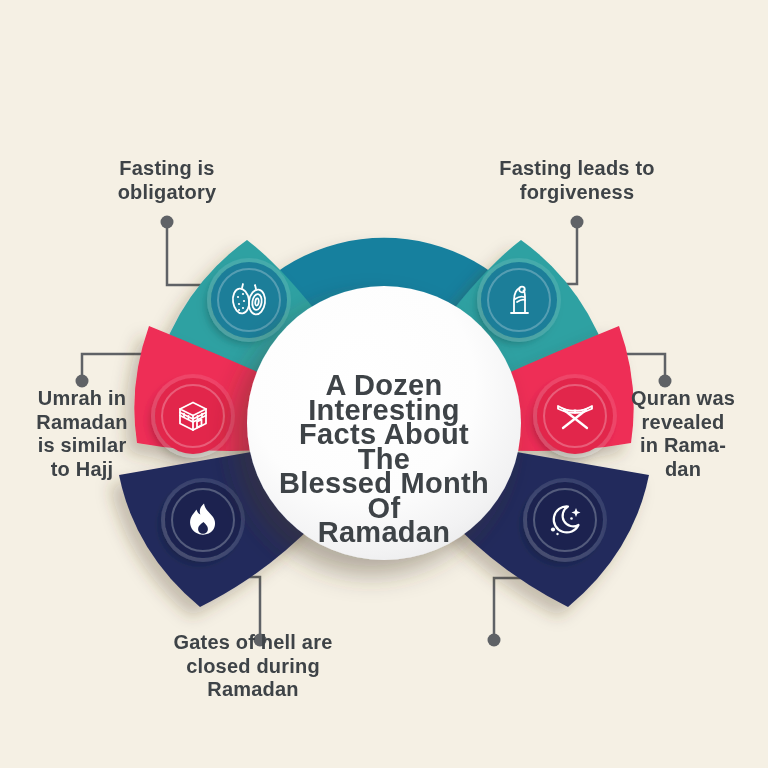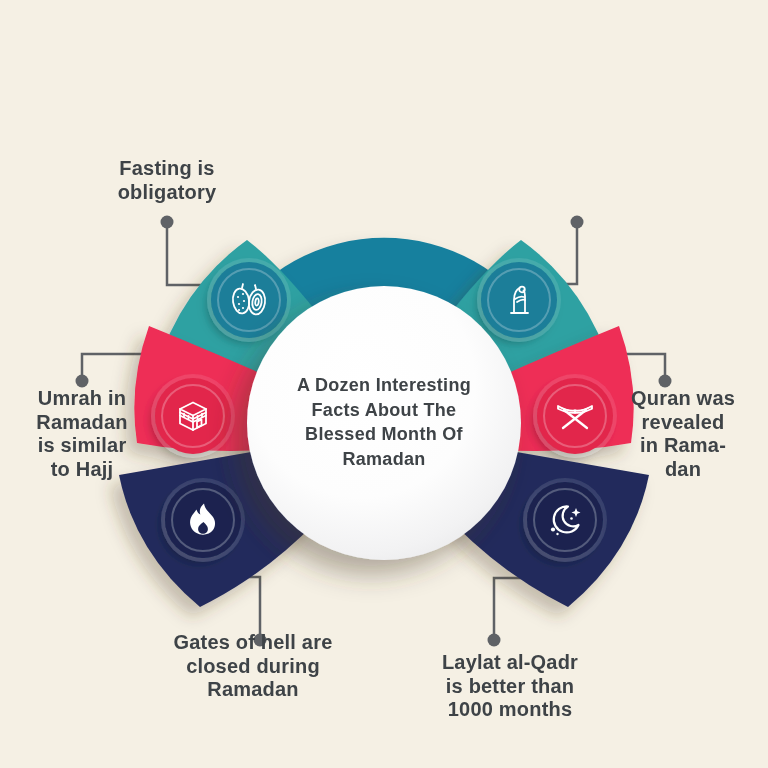--- a/index.html
+++ b/index.html
@@ -10,21 +10,21 @@
     white-space:pre-line;color:#3e4347;font-weight:700;font-size:20px;
     line-height:23.5px;letter-spacing:0.2px;}
   #label-tl{left:167px;top:124px;width:200px;}
   #label-tr{left:577px;top:124px;width:220px;}
   #label-l{left:82px;top:354px;width:180px;}
   #label-r{left:683px;top:354px;width:180px;}
   #label-bl{left:253px;top:598px;width:230px;}
   #label-br{left:510px;top:618px;width:220px;}
   .center-title{position:absolute;left:384px;top:340px;transform:translateX(-50%);
     width:216px;text-align:center;white-space:pre-line;font-weight:700;
-    font-size:18px;line-height:24.5px;color:#3e4347;letter-spacing:0.3px;}
+    font-size:29px;line-height:24.5px;color:#3e4347;letter-spacing:0.3px;}
   .connector-lines path{fill:none;stroke-width:2.5;}
   .rim{fill:rgba(255,255,255,0.10);}
   .ringline{fill:none;stroke:rgba(255,255,255,0.25);stroke-width:2;}
   .icon{stroke:#ffffff;fill:none;stroke-width:1.8;stroke-linecap:round;stroke-linejoin:round;}
   .icon ellipse{fill:none;}
   .icon-fill{fill:#ffffff;stroke:none;}
 </style>
 </head>
 <body>
 
@@ -181,32 +181,31 @@
           <circle class="icon-fill" cx="-7.5" cy="14" r="1.2"></circle>
         </g>
       </g>
     </g>
 
     <circle cx="384" cy="390" r="137" fill="url(#circGrad)" filter="url(#shadC)"></circle>
   </svg>
 
   <div class="fact-label" id="label-tl">Fasting is
 obligatory</div>
+  <div class="fact-label" id="label-tr">Fasting leads to
+forgiveness</div>
   <div class="fact-label" id="label-l">Umrah in
 Ramadan
 is similar
 to Hajj</div>
   <div class="fact-label" id="label-r">Quran was
 revealed
 in Rama-
 dan</div>
   <div class="fact-label" id="label-bl">Gates of hell are
 closed during
 Ramadan</div>
-  <div class="fact-label" id="label-br">Laylat al-Qadr
-is better than
-1000 months</div>
 
   <div class="center-title">A Dozen Interesting
 Facts About The
 Blessed Month Of
 Ramadan</div>
 </div>
 
 </body></html>

